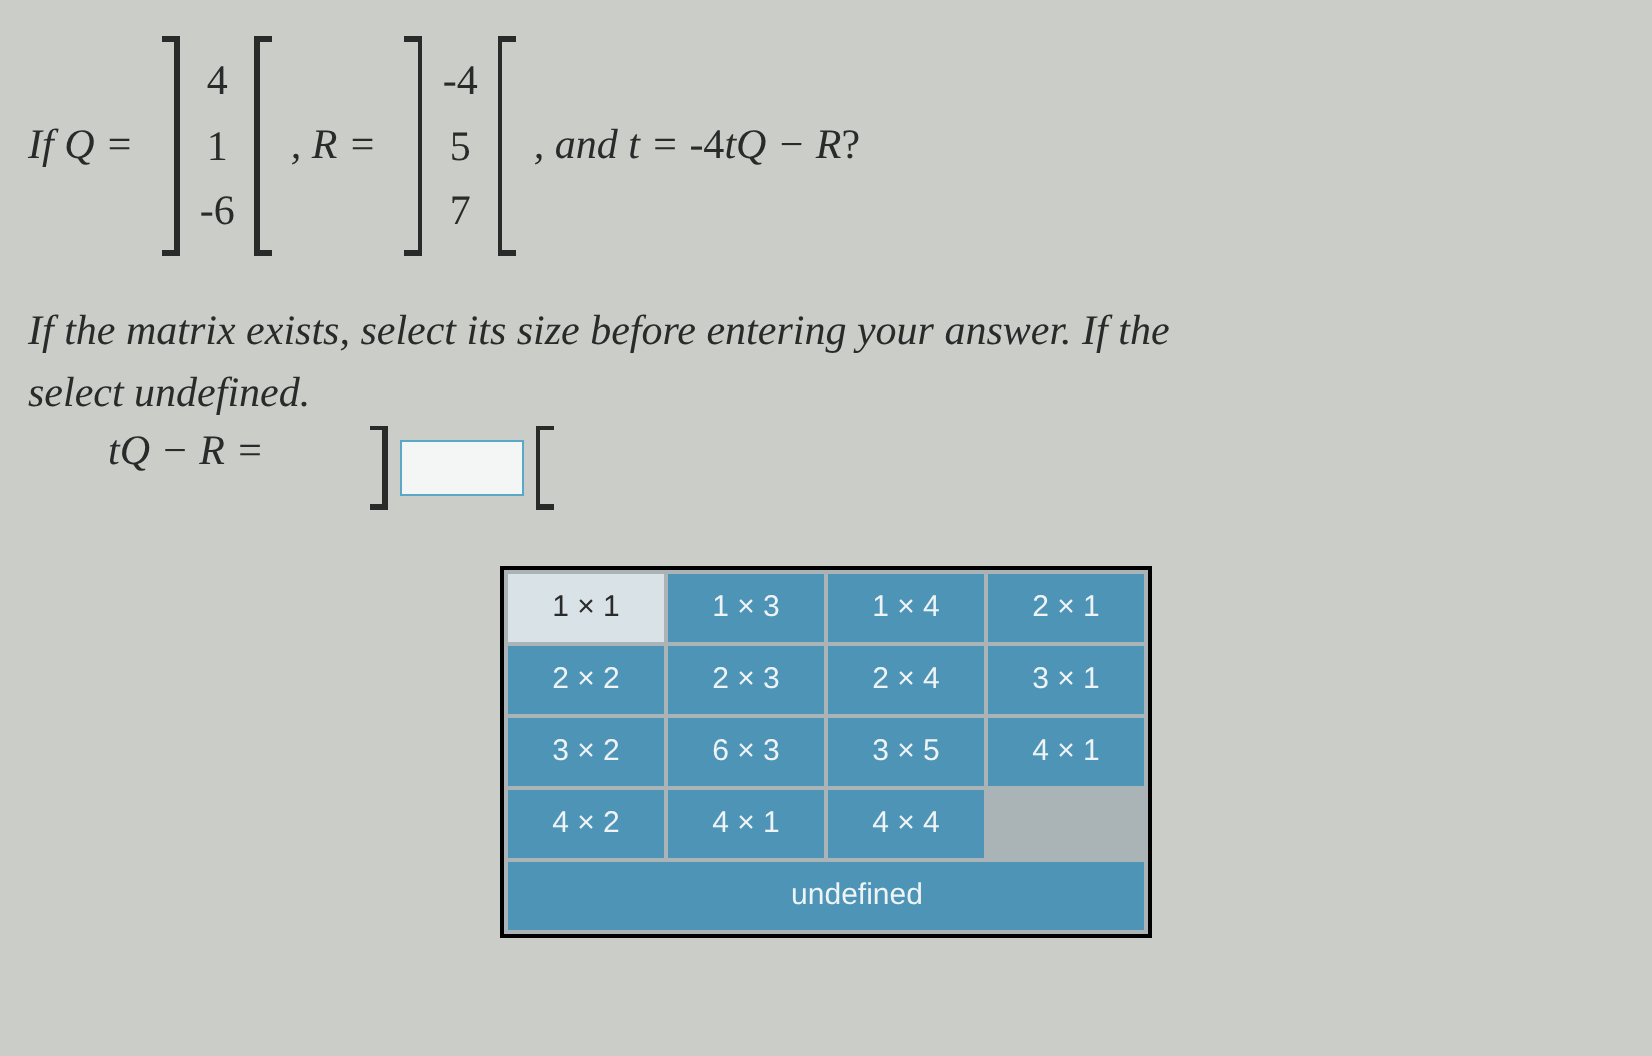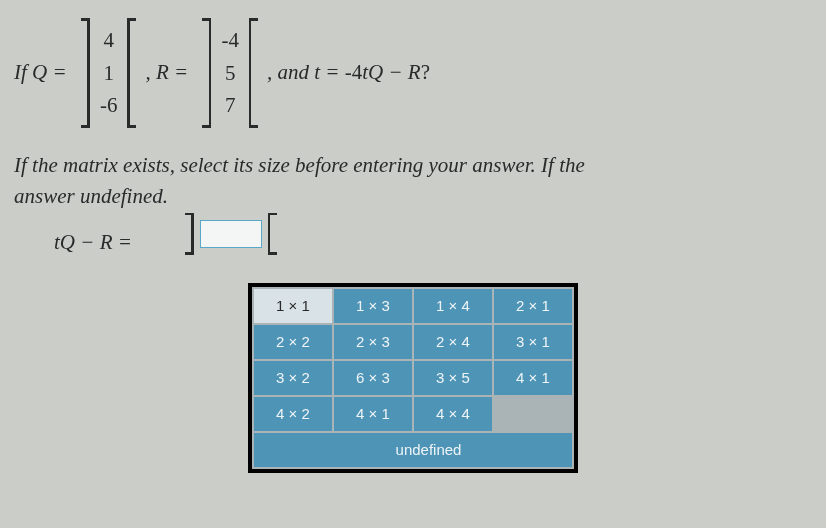--- a/index.html
+++ b/index.html
@@ -72,21 +72,21 @@
     line-height: 1.55;
     text-align: center;
     min-width: 28px;
   }
   .instr {
     font-size: 21px;
     line-height: 1.5;
   }
   .answer-row {
     display: flex;
-    align-items: flex-end;
+    align-items: flex-start;
     font-size: 21px;
     margin-left: 40px;
     margin-bottom: 28px;
     gap: 44px;
   }
   .answer-brackets {
     display: inline-flex;
     align-items: stretch;
     height: 42px;
     margin-left: 6px;
@@ -99,21 +99,21 @@
     margin: 0 6px;
     border: 1.5px solid #5aa7c8;
     background: #f4f6f5;
     font-style: normal;
   }
   .grid-wrap {
     display: flex;
     justify-content: center;
   }
   .size-grid {
-    border: 4px solid #000000;
+    border: 2px solid #000000;
     background: #aab3b6;
     display: grid;
     grid-template-columns: repeat(4, 78px);
     grid-auto-rows: 34px;
     gap: 2px;
     padding: 2px;
     font-style: normal;
   }
   .size-cell {
     background: #4e94b7;
@@ -189,21 +189,21 @@
   <span class="seg">, and </span>
   <span class="var">t</span>
   <span class="seg"> = </span>
   <span class="seg" style="font-style:normal">-4</span>
   <span class="var">tQ − R</span>
   <span class="seg" style="font-style:normal">?</span>
 </div>
 
 <div class="instr">
   <div>If the matrix exists, select its size before entering your answer. If the</div>
-  <div>answer undefined.</div>
+  <div>select undefined.</div>
 </div>
 
 <div class="answer-row">
   <span class="var">tQ − R = </span>
   <span class="answer-brackets">
     <span class="bracket left">
         <span class="cap-top"></span>
         <span class="cap-bottom"></span>
       </span>
     <input class="answer-input" type="text" style="">

